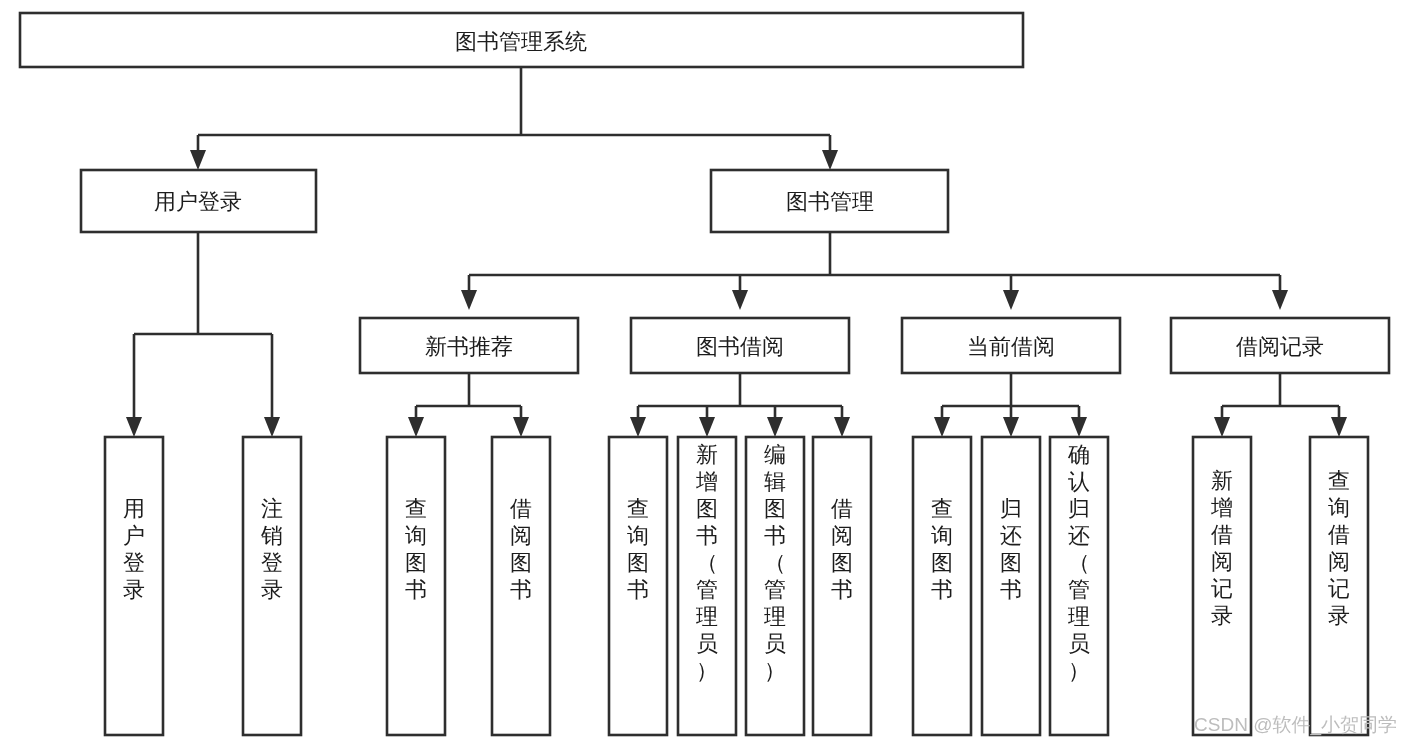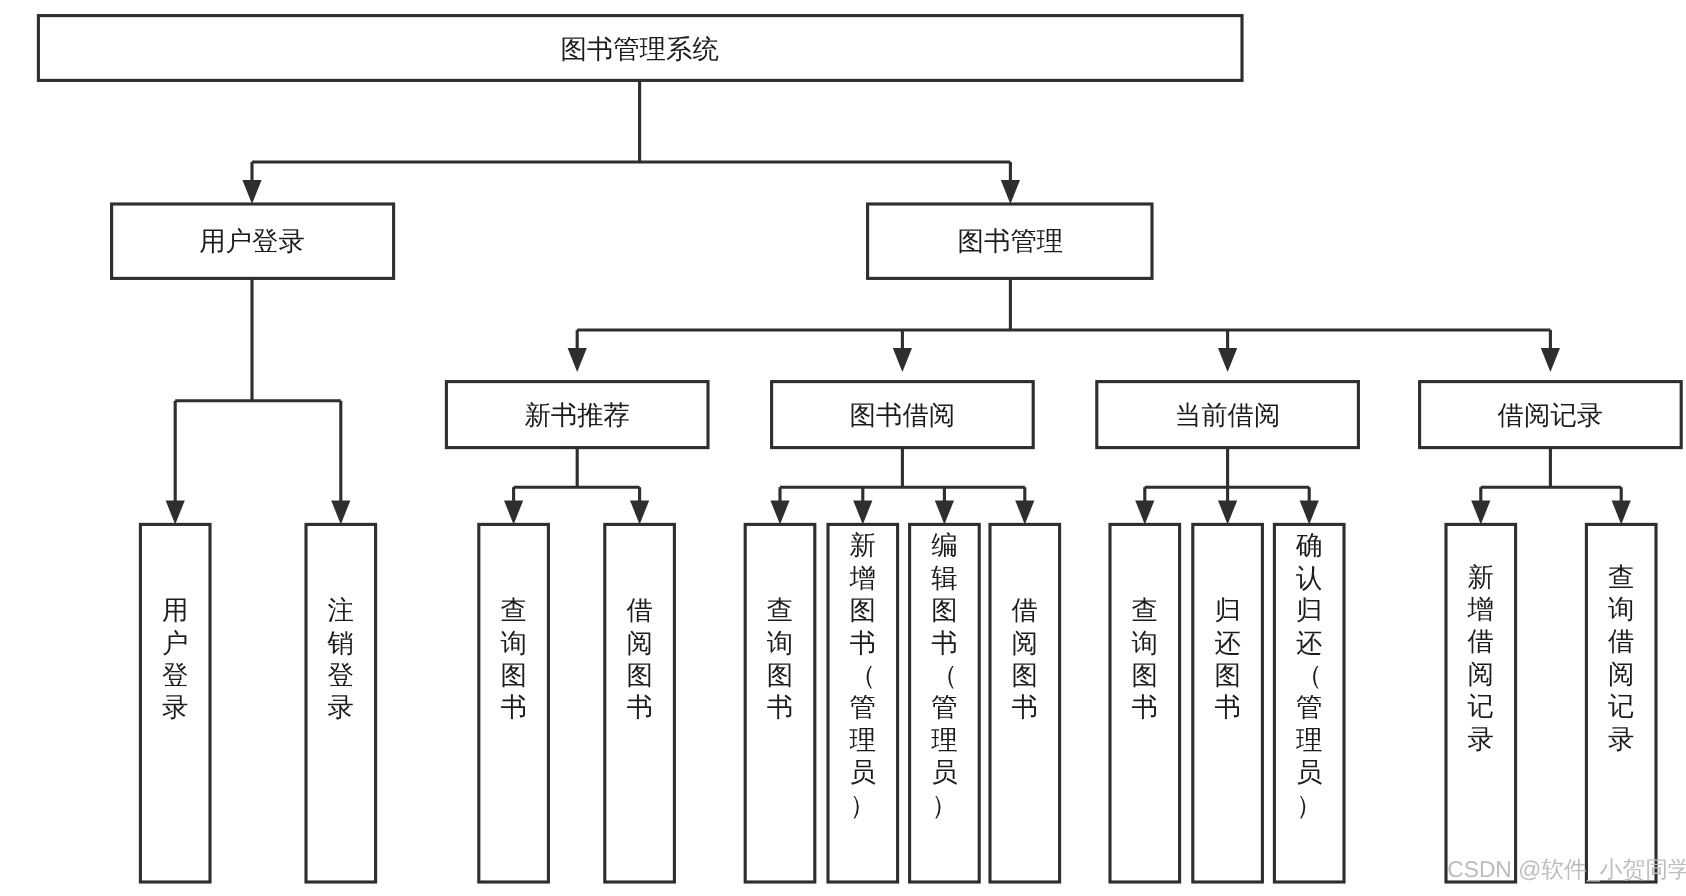--- a/index.html
+++ b/index.html
@@ -9,21 +9,21 @@
   }
   body {
     width: 1405px;
     height: 747px;
     font-family: "Liberation Sans", "DejaVu Sans", sans-serif;
     overflow: hidden;
     position: relative;
   }
   #diagram-root {
     position: absolute;
-    left: 12px;
+    left: 0;
     top: 0;
     width: 1115px;
     height: 747px;
   }
   .node-box {
     fill: #ffffff;
     stroke: #2e2e2e;
     stroke-width: 2.6;
   }
   .node-label {

